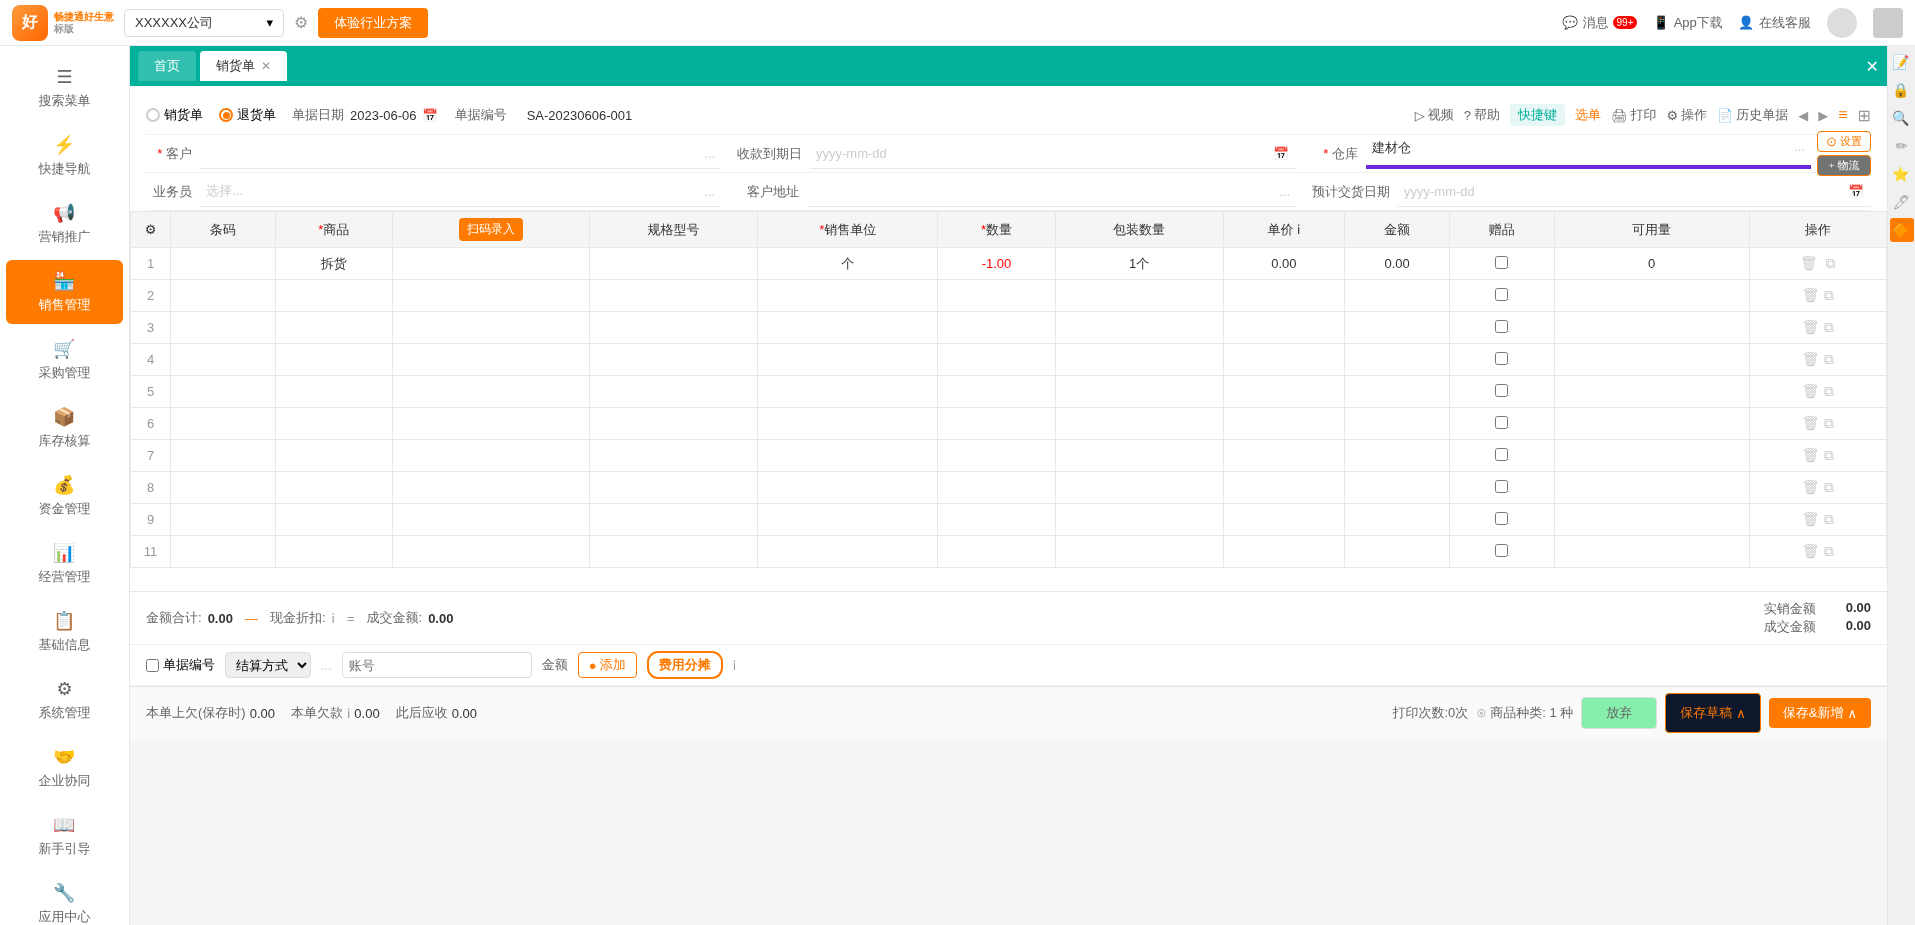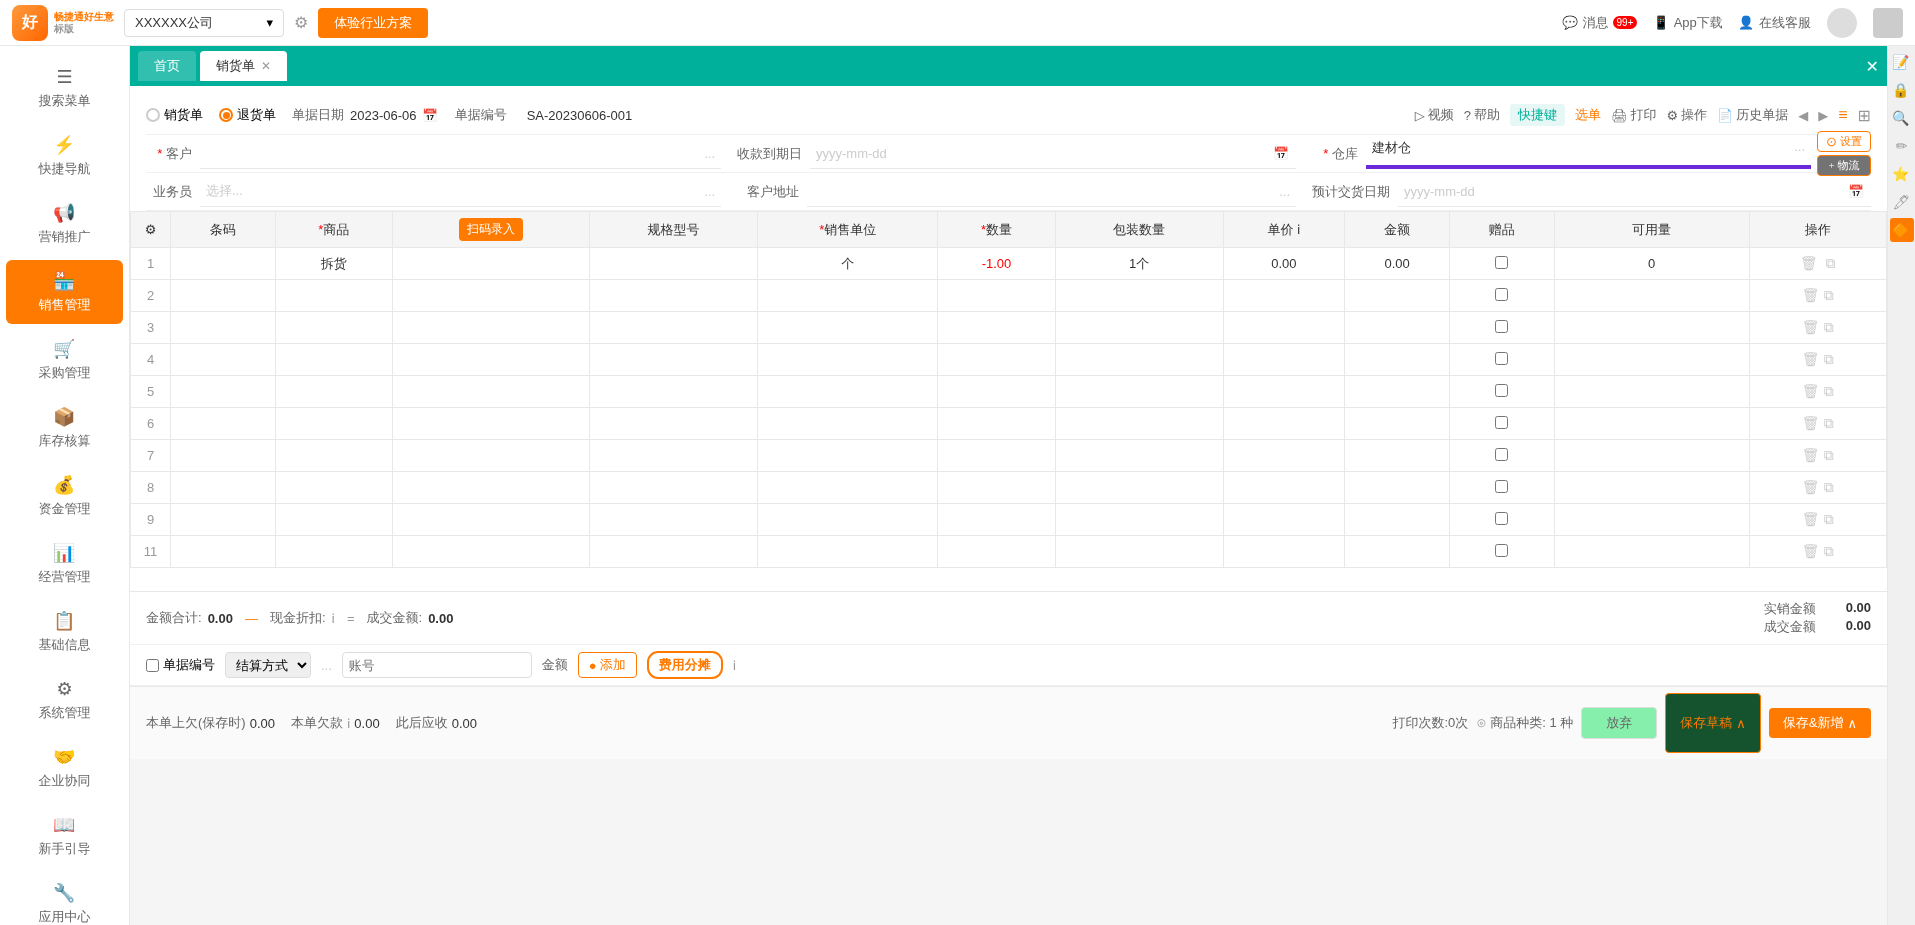--- a/index.html
+++ b/index.html
@@ -68,21 +68,21 @@
     .checkbox-label { display: flex; align-items: center; gap: 4px; cursor: pointer; }
     .select-input { border: 1px solid #ddd; border-radius: 4px; padding: 3px 6px; height: 26px; min-width: 80px; }
     .text-input { border: 1px solid #ddd; border-radius: 4px; padding: 3px 6px; height: 26px; min-width: 80px; }
     .add-btn { background: white; border: 1px solid #ff7a00; color: #ff7a00; border-radius: 4px; padding: 3px 10px; cursor: pointer; display: flex; align-items: center; gap: 3px; }
     .fy-btn { background: white; border: 2px solid #ff7a00; color: #ff7a00; border-radius: 11px; padding: 3px 10px; cursor: pointer; font-weight: bold; }
     .status-bar { display: flex; align-items: center; gap: 16px; padding: 6px 16px; background: #fafafa; border-top: 1px solid #e8e8e8; }
     .status-item { display: flex; align-items: center; gap: 4px; color: #666; }
     .status-val { color: #333; }
     .bottom-right { margin-left: auto; display: flex; gap: 8px; align-items: center; }
     .abandon-btn { border: 1px solid #ddd; background: #86efac; border-radius: 4px; padding: 6px 24px; cursor: pointer; color: #666; }
-    .save-draft-btn { border: 1px solid #ff7a00; background: #14532d; border-radius: 4px; padding: 20px 14px; cursor: pointer; color: #ff7a00; display: flex; align-items: center; gap: 4px; }
+    .save-draft-btn { border: 1px solid #ff7a00; background: #0f172a; border-radius: 4px; padding: 10px 14px; cursor: pointer; color: #ff7a00; display: flex; align-items: center; gap: 4px; }
     .save-new-btn { background: #ff7a00; color: white; border: none; border-radius: 4px; padding: 6px 14px; cursor: pointer; display: flex; align-items: center; gap: 4px; }
 
     
     .right-panel { width: 28px; background: #f0f0f0; display: flex; flex-direction: column; align-items: center; padding: 4px 0; gap: 4px; border-left: 1px solid #e8e8e8; }
     .rp-icon { width: 24px; height: 24px; display: flex; align-items: center; justify-content: center; cursor: pointer; color: #999; font-size: 14px; border-radius: 3px; }
     .rp-icon.active-orange { background: #ff7a00; color: white; }
 
     .date-val { color: #333; font-weight: 500; }
     .doc-num { color: #333; }
 

